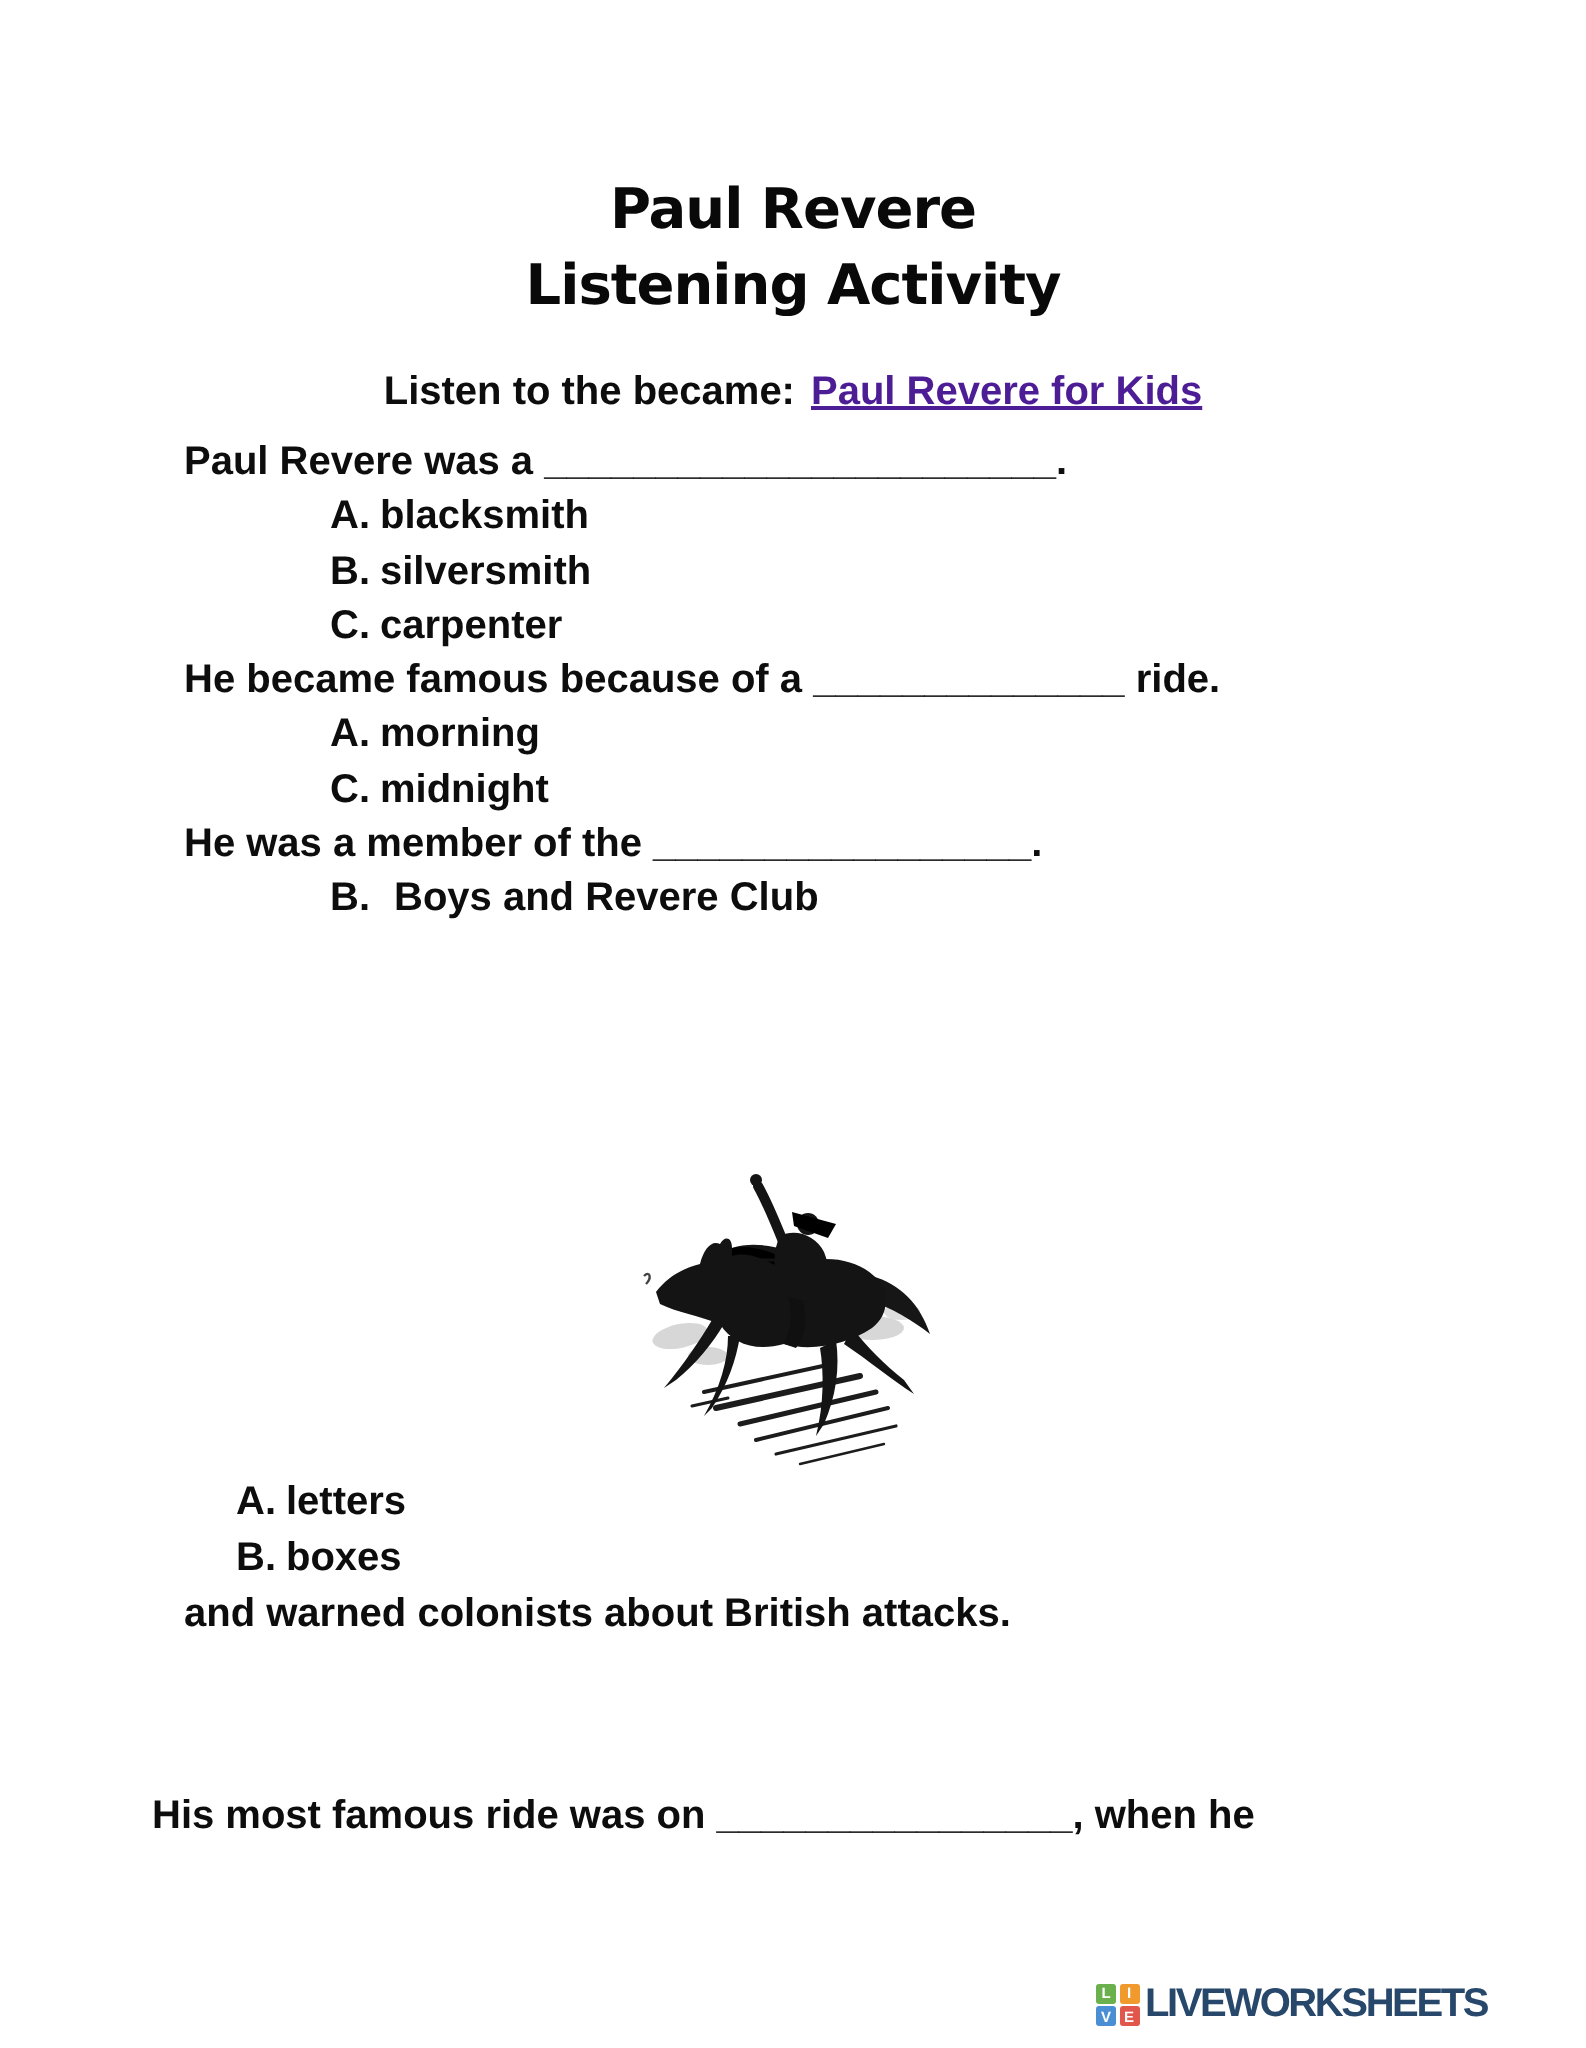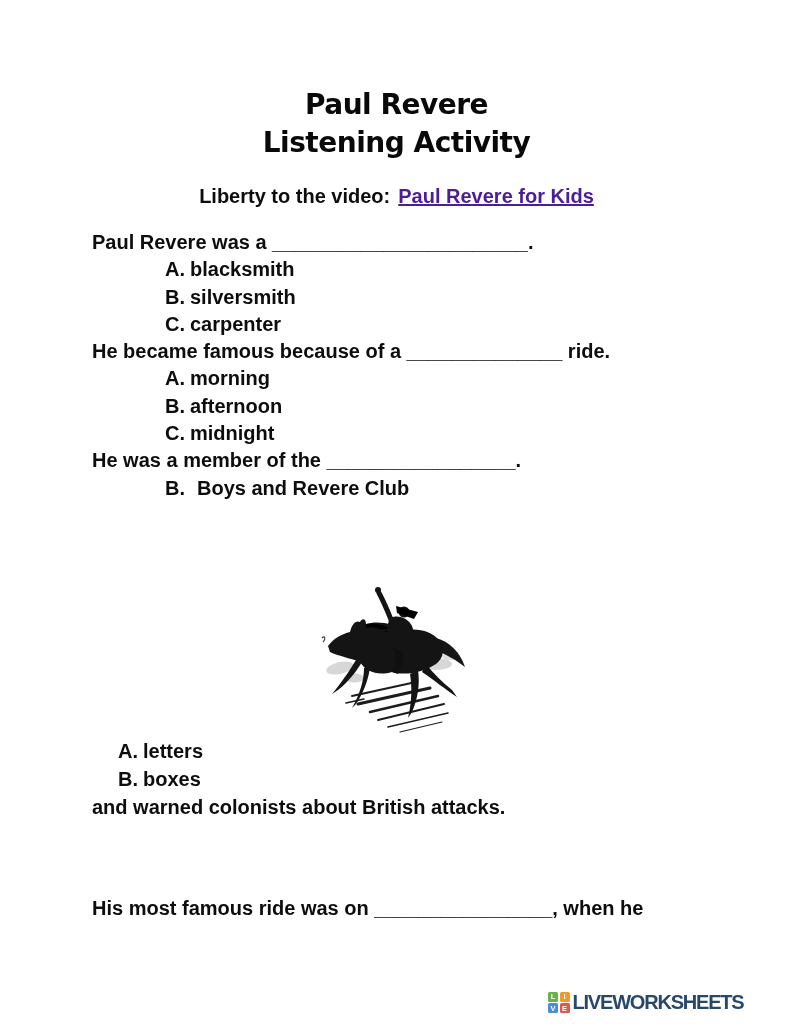--- a/index.html
+++ b/index.html
@@ -11,27 +11,27 @@
     position:absolute;top:86px;left:0;width:100%;text-align:center;
     font-family:"DejaVu Sans",sans-serif;font-weight:900;font-size:28px;
     line-height:38px;letter-spacing:-0.5px;color:#090909;
   }
   .video-line{
     position:absolute;top:185px;left:0;width:100%;text-align:center;
     font-size:20px;font-weight:700;
   }
   .video-link{color:#4c1d95;text-decoration:underline;margin-left:8px;cursor:pointer;}
   .quiz{position:absolute;left:92px;font-size:20px;font-weight:700;}
-  .quiz-a{top:229px;}
+  .quiz-a{top:218px;}
   .quiz-a .line{height:27.3px;line-height:27.3px;}
   .quiz-a .opt{padding-left:73px;}
   .quiz-b{top:737px;}
   .quiz-b .line{height:28px;line-height:28px;}
   .quiz-b .opt{padding-left:26px;}
-  .q5{position:absolute;left:92px;top:897px;font-size:20px;font-weight:700;}
+  .q5{position:absolute;left:76px;top:897px;font-size:20px;font-weight:700;}
   .gap-sm{margin-left:5px;}
   .gap-lg{margin-left:12px;}
   .horse{position:absolute;left:318px;top:572px;margin:0;width:150px;height:164px;}
   .logo{position:absolute;left:548px;top:991px;display:flex;align-items:center;gap:3px;}
   .mark{display:grid;grid-template-columns:10px 10px;grid-auto-rows:10px;gap:1.5px;}
   .sq{
     display:flex;align-items:center;justify-content:center;color:#fff;
     font-size:7.5px;font-weight:700;border-radius:1.5px;line-height:1;
   }
   .sq-l{background:#6ab04c;}
@@ -47,32 +47,31 @@
 <body>
 
 <div id="page">
 
   <header class="title">
     <div>Paul Revere</div>
     <div>Listening Activity</div>
   </header>
 
   <div class="video-line">
-    <span>Liberty to the video:</span><a class="video-link">Paul Revere for Kids</a>
+    <span>Listen to the became:</span><a class="video-link">Paul Revere for Kids</a>
   </div>
 
   <section class="quiz quiz-a">
     <div class="line stem">Paul Revere was a _______________________.</div>
     <div class="line opt"><span>A.</span><span class="gap-sm">blacksmith</span></div>
     <div class="line opt"><span>B.</span><span class="gap-sm">silversmith</span></div>
     <div class="line opt"><span>C.</span><span class="gap-sm">carpenter</span></div>
 
     <div class="line stem">He became famous because of a ______________ ride.</div>
     <div class="line opt"><span>A.</span><span class="gap-sm">morning</span></div>
-    <div class="line opt"><span>B.</span><span class="gap-sm">afternoon</span></div>
     <div class="line opt"><span>C.</span><span class="gap-sm">midnight</span></div>
 
     <div class="line stem">He was a member of the _________________.</div>
     <div class="line opt"><span>B.</span><span class="gap-lg">Boys and Revere Club</span></div>
   </section>
 
   <figure class="horse">
     <svg viewBox="0 0 150 164" width="150" height="164">
 
       <ellipse cx="22" cy="96" rx="14" ry="6" fill="#9a9a9a" opacity="0.4" transform="rotate(-12 22 96)"></ellipse>

